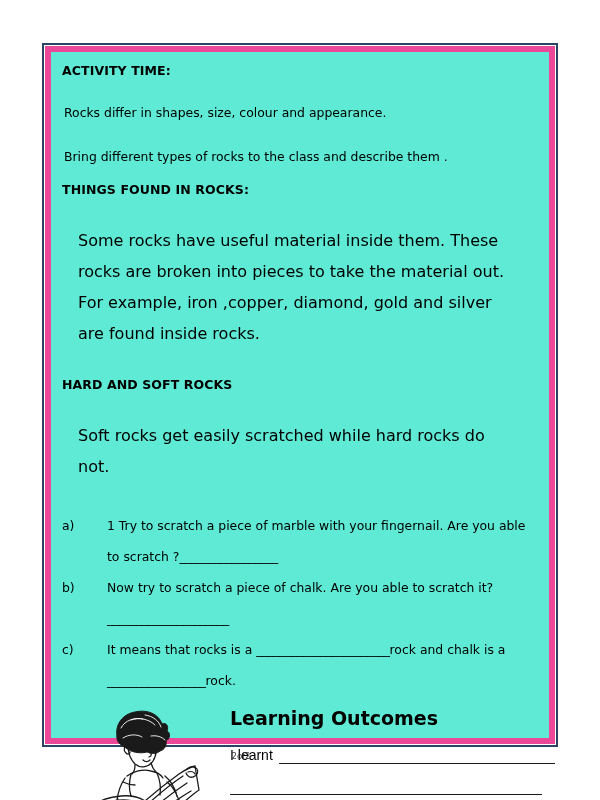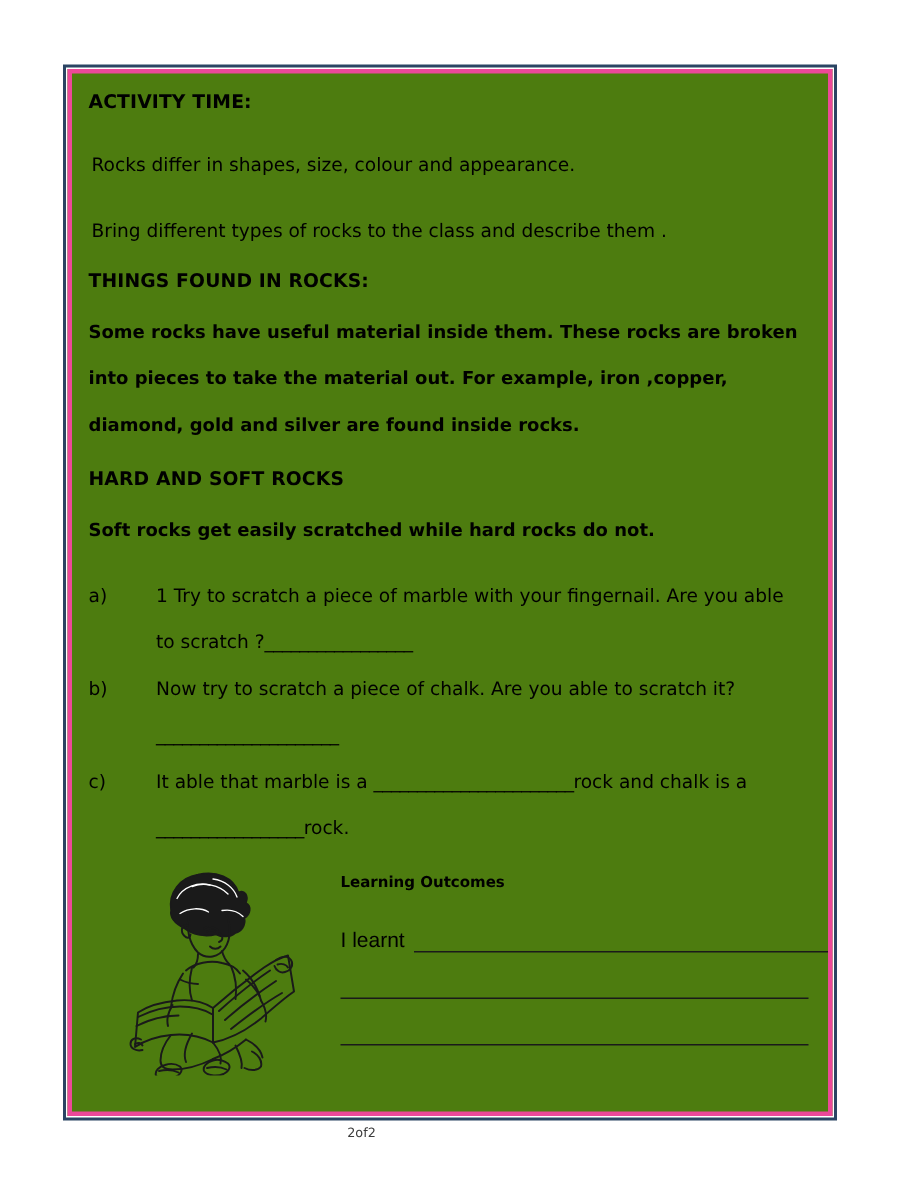--- a/index.html
+++ b/index.html
@@ -27,22 +27,22 @@
     border: 2px solid #2a4463;
     background: #ffffff;
   }
   .page-frame-inner {
     position: absolute;
     left: 1px;
     top: 1px;
     right: 1px;
     bottom: 1px;
     box-sizing: border-box;
-    border: 3px solid #ec4899;
-    background: #4d7c0f;
+    border: 6px solid #ec4899;
+    background: #5eead4;
   }
 
   .content {
     position: absolute;
     left: 0;
     top: 0;
     right: 0;
     bottom: 0;
     padding: 11px 14px 0 11px;
     box-sizing: border-box;
@@ -59,24 +59,23 @@
   .para {
     font-size: 12.4px;
     line-height: 15px;
     margin: 2px;
   }
   .spacer-lg { height: 25px; }
   .spacer-md { height: 16px; }
   .spacer-sm { height: 12px; }
 
   .para-block {
-    font-size: 12px;
+    font-size: 16px;
     line-height: 31px;
-    margin: 0;
-    font-weight: bold;
+    margin: 16px;
   }
 
   
   .list-item {
     display: flex;
     font-size: 12.4px;
     line-height: 31px;
     align-items: flex-start;
   }
   .list-marker {
@@ -105,21 +104,21 @@
     width: 120px;
     height: 140px;
   }
   .outcome-box {
     position: absolute;
     left: 168px;
     top: 2px;
     width: 325px;
   }
   .outcome-title {
-    font-size: 10px;
+    font-size: 19px;
     font-weight: bold;
     line-height: 20px;
     margin: 0 0 6px 0;
   }
   .outcome-line {
     display: flex;
     align-items: flex-end;
     height: 30px;
   }
   .outcome-label {
@@ -191,21 +190,21 @@
       <div class="list-item">
         <div class="list-marker">b)</div>
         <div class="list-body">
           <span>Now try to scratch a piece of chalk. Are you able to scratch it?</span><span class="blank">_____________________</span>
         </div>
       </div>
 
       <div class="list-item">
         <div class="list-marker">c)</div>
         <div class="list-body">
-          <span>It able that marble is a </span><span class="blank">_______________________</span><span>rock and chalk is a </span><span class="blank">_________________</span><span>rock.</span>
+          <span>It means that rocks is a </span><span class="blank">_______________________</span><span>rock and chalk is a </span><span class="blank">_________________</span><span>rock.</span>
         </div>
       </div>
 
       <div class="outcome-wrap">
 
         <div class="figure">
           <svg viewBox="0 0 120 140" width="120" height="140" xmlns="http://www.w3.org/2000/svg">
             <g fill="none" stroke="#1a1a1a" stroke-width="1.3" stroke-linecap="round" stroke-linejoin="round">
 
               <path d="M30 30 C28 18 36 8 48 6 C60 3 72 8 75 18 C79 16 82 20 80 25

